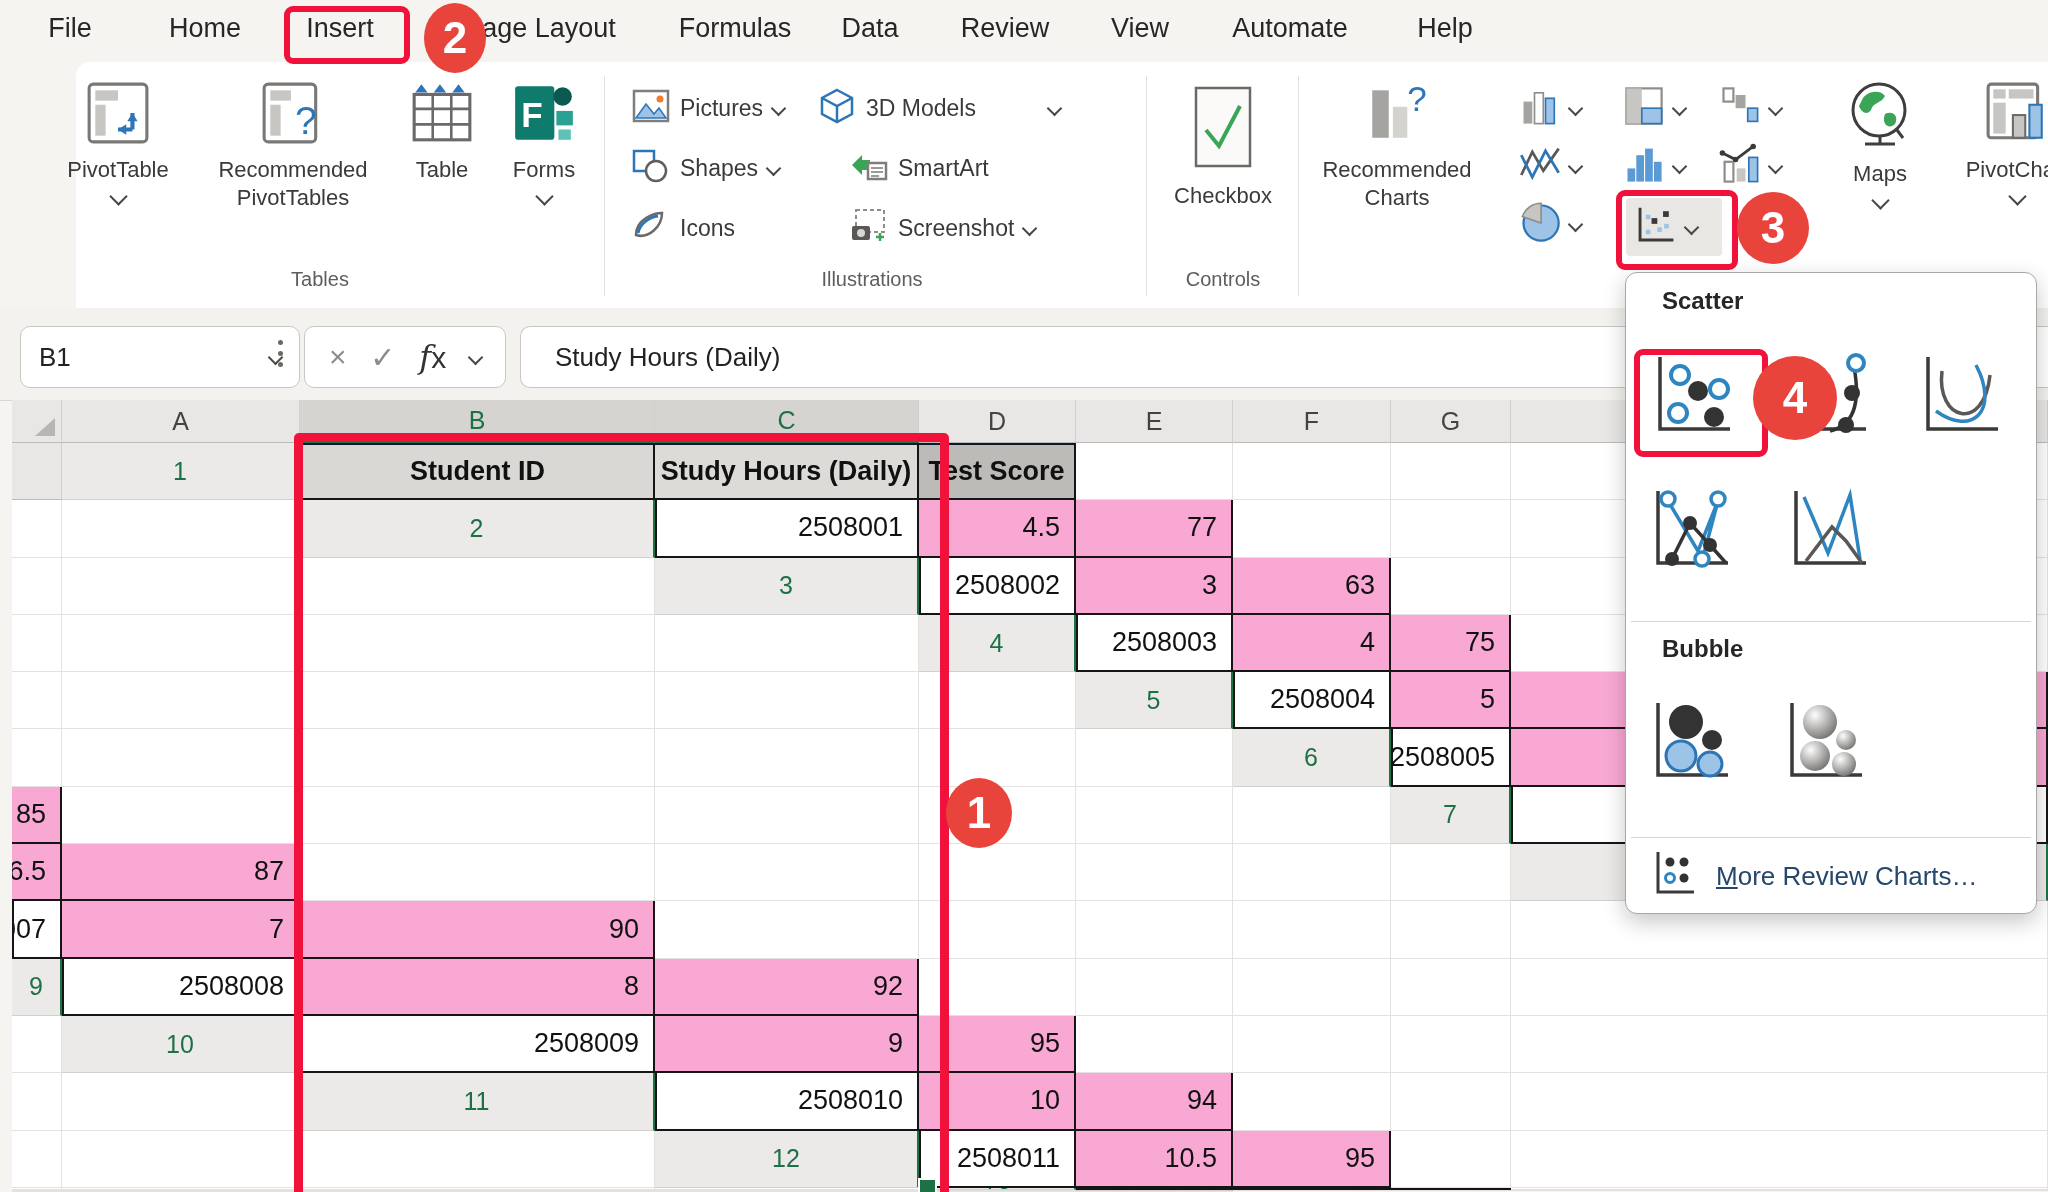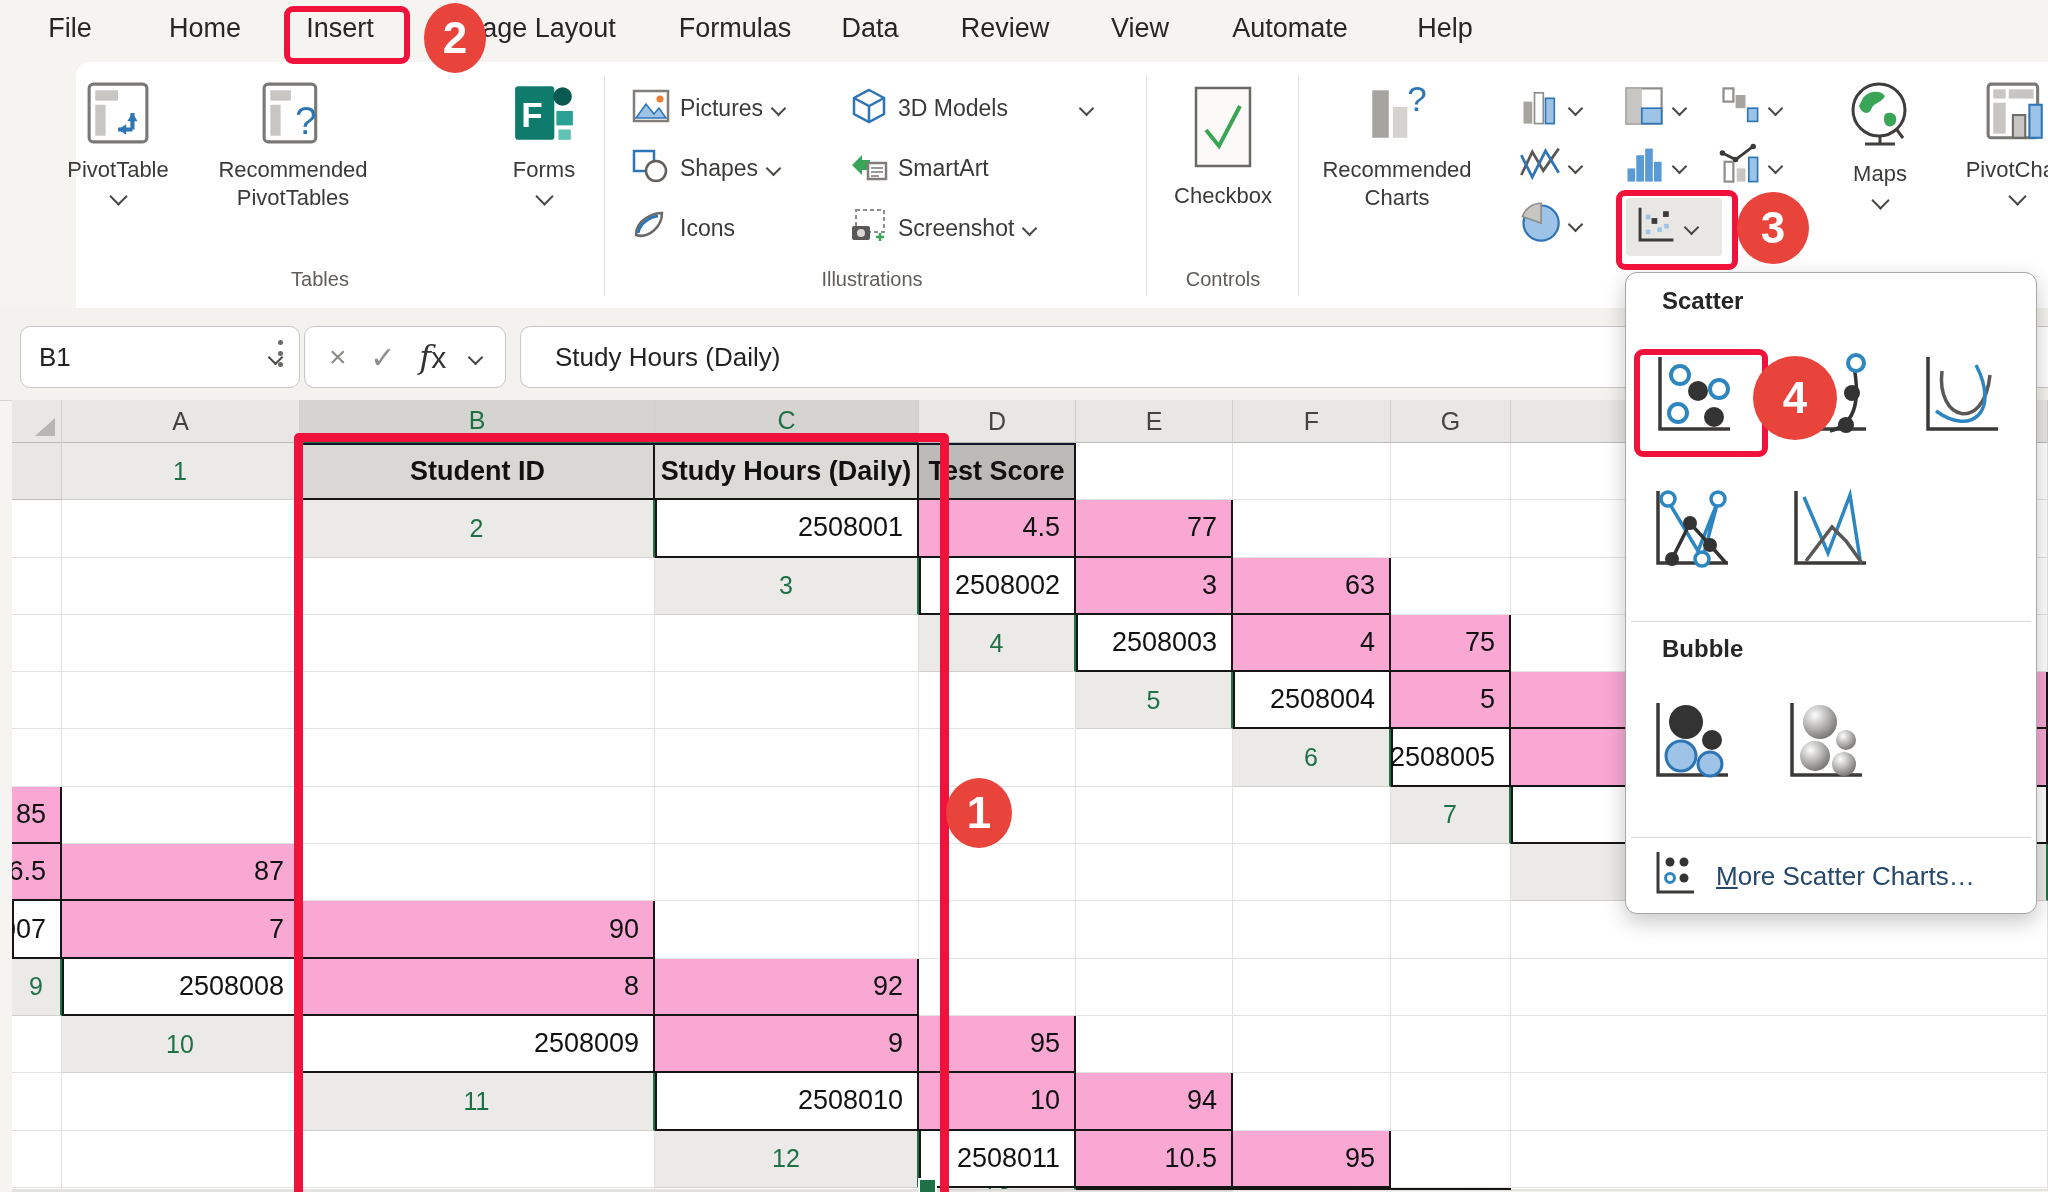--- a/index.html
+++ b/index.html
@@ -115,20 +115,30 @@
       <svg width="66" height="66" viewBox="0 0 64 64">
           <rect x="4" y="4" width="50" height="56" rx="4" fill="#fff" stroke="#7a7876" stroke-width="3"></rect>
           <rect x="10" y="10" width="20" height="10" fill="#c8c6c3"></rect>
           <rect x="10" y="24" width="10" height="30" fill="#c8c6c3"></rect>
           <text x="34" y="52" font-size="38" fill="#2e75b6" font-family="Liberation Sans,sans-serif">?</text>
         </svg>
     </span>
     <span class="biglabel">Recommended PivotTables</span>
   </div>
 
+  <div class="bigbtn" style="left:392px;top:80px;width:100px;">
+    <span>
+      <svg width="66" height="66" viewBox="0 0 64 64">
+          <path d="M12 4 l6 8 h-12 z M30 4 l6 8 h-12 z M48 4 l6 8 h-12 z" fill="#2e75b6"></path>
+          <rect x="5" y="14" width="54" height="44" fill="#fff" stroke="#6c6a68" stroke-width="3"></rect>
+          <path d="M5 28 h54 M5 43 h54 M23 14 v44 M41 14 v44" stroke="#6c6a68" stroke-width="2.5"></path>
+        </svg>
+    </span>
+    <span class="biglabel">Table</span>
+  </div>
 
   <div class="bigbtn" style="left:494px;top:80px;width:100px;">
     <span>
       <svg width="66" height="66" viewBox="0 0 64 64">
           <rect x="4" y="6" width="38" height="52" rx="3" fill="#0f7b6c"></rect>
           <text x="10" y="46" font-size="34" font-weight="bold" fill="#fff" font-family="Liberation Sans,sans-serif">F</text>
           <circle cx="50" cy="16" r="9" fill="#0a5a52"></circle>
           <rect x="44" y="30" width="16" height="14" fill="#2aa192"></rect>
           <rect x="46" y="48" width="12" height="10" fill="#5fc2b4"></rect>
         </svg>
@@ -163,21 +173,21 @@
   </div>
   <div class="smallbtn" style="left:632px;top:206px;">
     <span>
       <svg width="38" height="34" viewBox="0 0 38 34">
           <path d="M4 26 C4 10 22 4 30 4 C30 18 16 30 4 26 Z" fill="#fff" stroke="#6c6a68" stroke-width="2.5"></path>
           <path d="M6 24 C8 14 18 8 26 7" fill="none" stroke="#2e75b6" stroke-width="3"></path>
         </svg>
     </span>
     <span class="smalllabel">Icons</span>
   </div>
-  <div class="smallbtn" style="left:850px;top:86px;width:242px;justify-content:center;">
+  <div class="smallbtn" style="left:818px;top:86px;width:242px;justify-content:center;">
     <span>
       <svg width="38" height="36" viewBox="0 0 36 36">
           <path d="M18 2 L33 10 L33 26 L18 34 L3 26 L3 10 Z" fill="#fff" stroke="#2e75b6" stroke-width="2.5"></path>
           <path d="M3 10 L18 18 L33 10 M18 18 V34" fill="none" stroke="#2e75b6" stroke-width="2.5"></path>
         </svg>
     </span>
     <span class="smalllabel">3D Models</span>
     <span class="cv cvs" style="margin-left:auto"></span>
   </div>
   <div class="smallbtn" style="left:850px;top:146px;">
@@ -606,21 +616,21 @@
     <div class="morerow">
       <span>
         <svg width="52" height="52" viewBox="0 0 52 52">
             <path d="M10 4 V44 H46" fill="none" stroke="#3b3a38" stroke-width="3"></path>
             <circle cx="22" cy="14" r="4.5" fill="#333"></circle>
             <circle cx="36" cy="14" r="4.5" fill="#333"></circle>
             <circle cx="36" cy="30" r="4.5" fill="#333"></circle>
             <circle cx="22" cy="30" r="4.5" fill="#fff" stroke="#2e86c1" stroke-width="3"></circle>
           </svg>
       </span>
-      <span class="morelabel"><span class="u">M</span><span>ore Scatter Charts…</span></span>
+      <span class="morelabel"><span class="u">M</span><span>ore Review Charts…</span></span>
     </div>
   </div>
 
   <div class="rbox" style="left:284px;top:6px;width:114px;height:46px;"></div>
   <div class="badge" style="left:424px;top:3px;width:62px;height:70px;">2</div>
   <div class="rbox" style="left:1616px;top:190px;width:110px;height:68px;"></div>
   <div class="badge" style="left:1737px;top:192px;width:72px;height:72px;">3</div>
   <div class="rbox" style="left:1634px;top:349px;width:122px;height:96px;z-index:42;"></div>
   <div class="badge" style="left:1753px;top:356px;width:84px;height:84px;z-index:43;">4</div>
   <div class="badge" style="left:946px;top:778px;width:66px;height:70px;">1</div>

